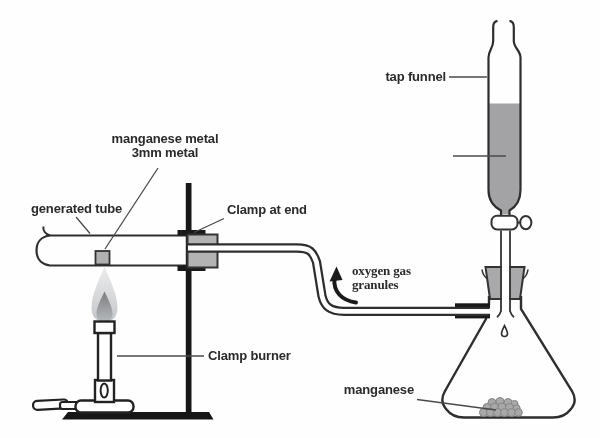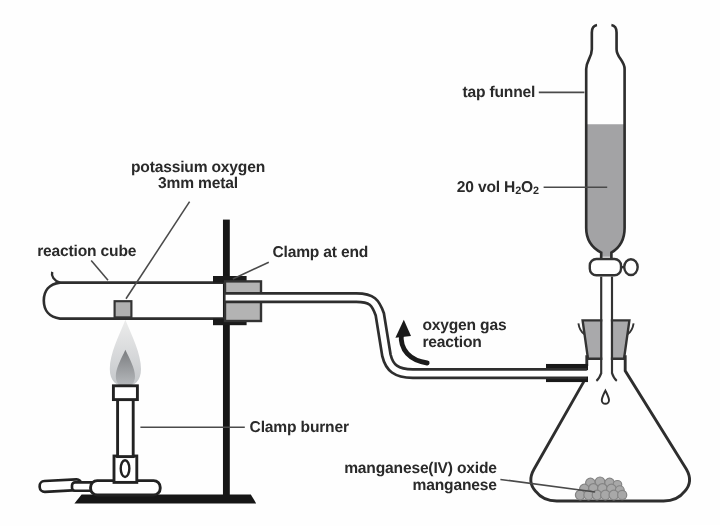--- a/index.html
+++ b/index.html
@@ -140,36 +140,34 @@
       <line x1="158" y1="168" x2="105" y2="249"></line>
       <line x1="76" y1="217" x2="90" y2="233.5"></line>
       <line x1="224" y1="218.5" x2="194" y2="232.5"></line>
       <line x1="117" y1="356" x2="204" y2="356"></line>
       <line x1="417" y1="399.5" x2="496" y2="410"></line>
     </g>
   </svg>
 
   <div class="label ta-r" style="left:346px;top:70px;width:100px;text-align:right;">tap funnel</div>
 
-  <div class="label ta-r" style="left:339px;top:149px;width:110px;"><span>20 vol H</span><sub>2</sub><span>O</span><sub>2</sub></div>
 
   <div class="label ta-c" style="left:105px;top:132px;width:120px;">
-    <div>potassium oxygen</div>
+    <div>manganese metal</div>
     <div>3mm metal</div>
   </div>
 
-  <div class="label" style="left:31px;top:202px;">reaction cube</div>
+  <div class="label" style="left:31px;top:202px;">generated tube</div>
 
   <div class="label" style="left:227px;top:203px;">Clamp at end</div>
 
-  <div class="label" style="left:352px;top:264px;">
+  <div class="label" style="left:352px;top:264px;font-family:Liberation Serif, serif;">
     <div>oxygen gas</div>
-    <div>reaction</div>
+    <div>granules</div>
   </div>
 
   <div class="label" style="left:208px;top:349px;">Clamp burner</div>
 
   <div class="label ta-r" style="left:254px;top:383px;width:160px;">
-    <div>manganese(IV) oxide</div>
     <div>manganese</div>
   </div>
 
 </div>
 
 </body></html>

